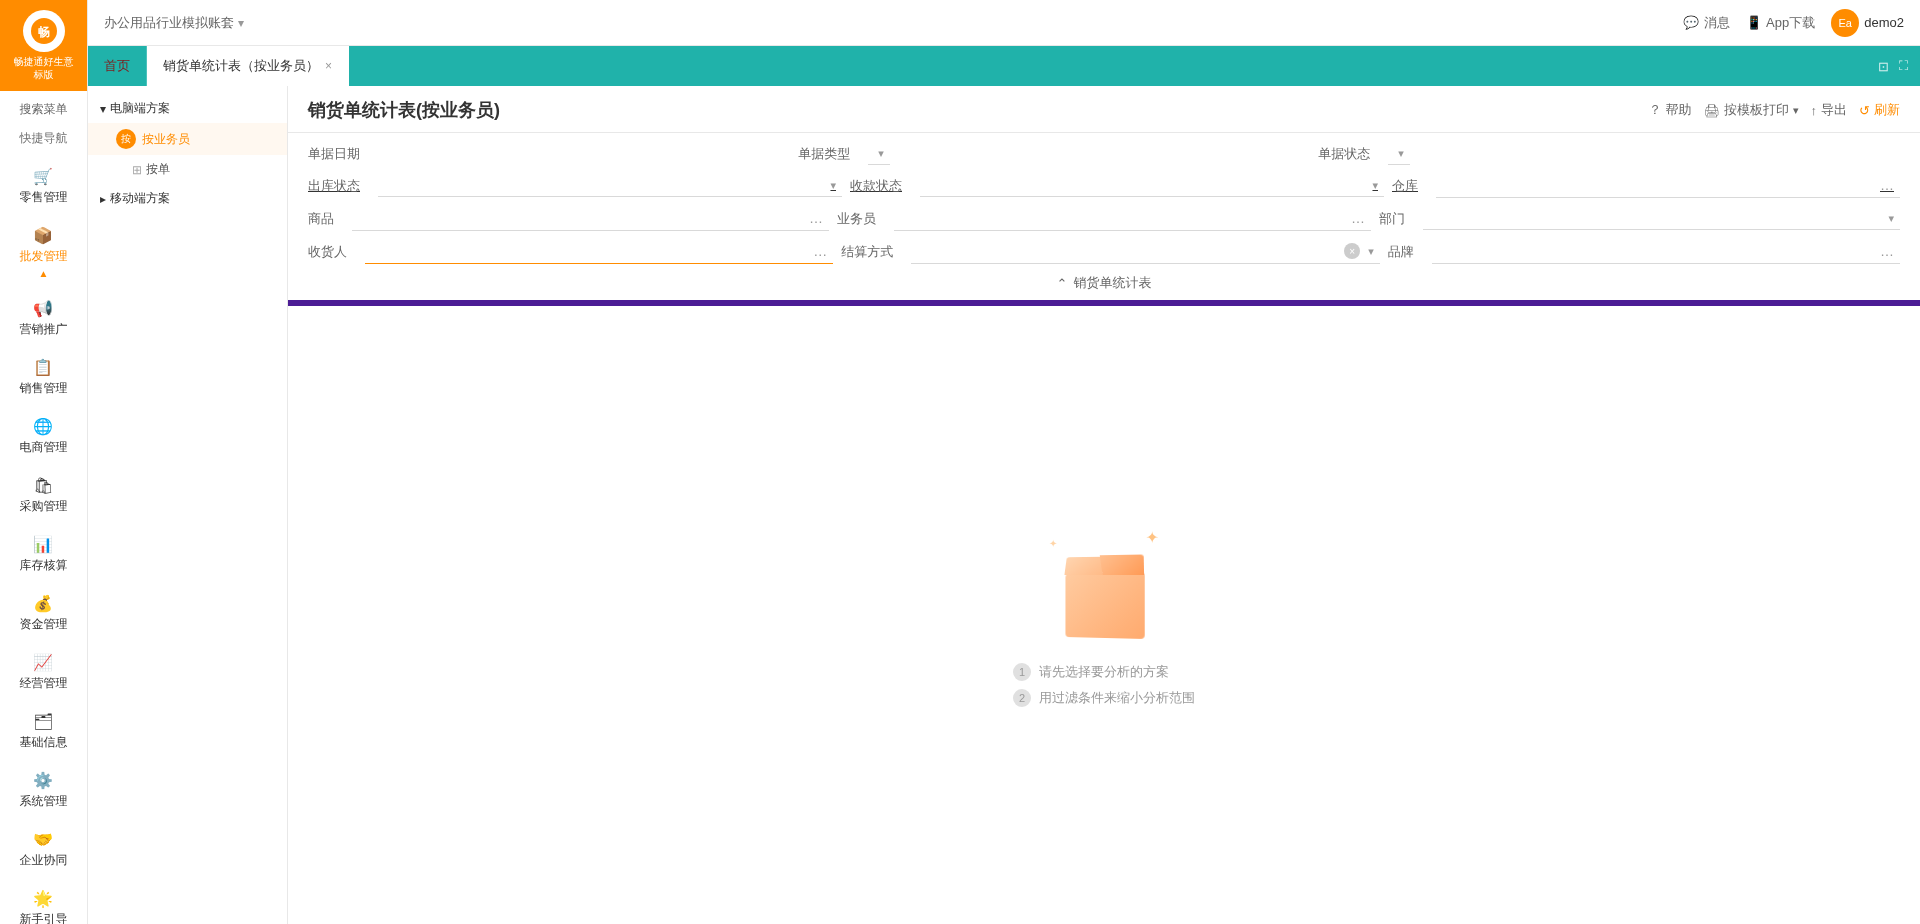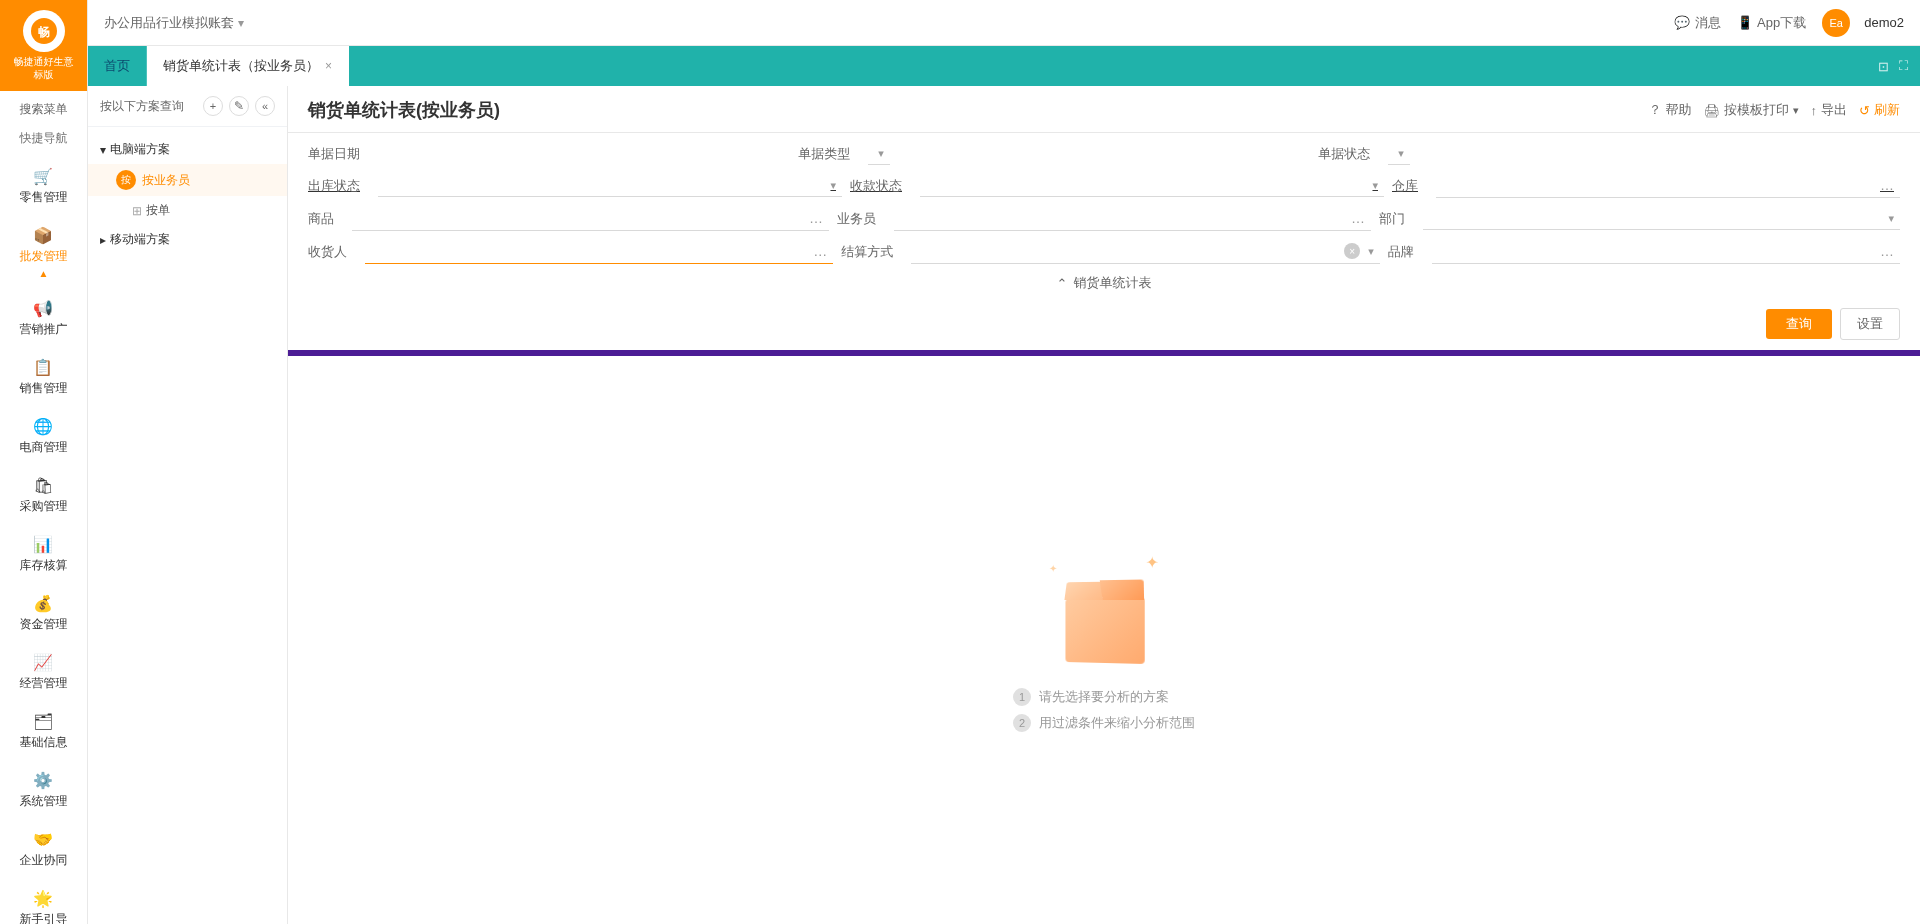--- a/index.html
+++ b/index.html
@@ -18,29 +18,29 @@
     .sidebar-divider { width: 60%; height: 1px; background: #e8e8e8; margin: 2px auto; }
 
     
     .main { flex: 1; display: flex; flex-direction: column; overflow: hidden; }
 
     
     .topbar { height: 46px; background: #fff; border-bottom: 1px solid #e8e8e8; display: flex; align-items: center; padding: 0 16px; gap: 12px; flex-shrink: 0; }
     .topbar-title { font-size: 13px; color: #666; display: flex; align-items: center; gap: 4px; }
     .topbar-title .arrow { color: #999; font-size: 12px; }
     .topbar-spacer { flex: 1; }
-    .topbar-user { display: flex; align-items: center; gap: 14px; cursor: pointer; }
+    .topbar-user { display: flex; align-items: center; gap: 5px; cursor: pointer; }
     .topbar-avatar { width: 28px; height: 28px; border-radius: 50%; background: #ff8c00; display: flex; align-items: center; justify-content: center; color: #fff; font-size: 12px; overflow: hidden; }
 
     
     .tabbar { height: 40px; background: #20b2aa; display: flex; align-items: center; padding: 0 0; flex-shrink: 0; }
     .tab { display: flex; align-items: center; gap: 6px; padding: 0 16px; height: 100%; cursor: pointer; font-size: 13px; color: rgba(255,255,255,0.85); border-right: 1px solid rgba(255,255,255,0.2); }
     .tab.active { background: #fff; color: #333; }
     .tab .close-btn { font-size: 12px; color: #999; cursor: pointer; }
-    .tab.home { color: #0c4a6e; }
+    .tab.home { color: #7f1d1d; }
     .tabbar-maximize { margin-left: auto; padding: 0 12px; color: rgba(255,255,255,0.8); cursor: pointer; display: flex; align-items: center; gap: 10px; }
 
     
     .content { flex: 1; display: flex; overflow: hidden; background: #f0f2f5; }
 
     
     .left-panel { width: 200px; background: #fff; border-right: 1px solid #e8e8e8; display: flex; flex-direction: column; flex-shrink: 0; padding: 0; }
     .left-panel-header { display: flex; align-items: center; justify-content: space-between; padding: 10px 12px; font-size: 12px; color: #666; border-bottom: 1px solid #f0f2f5; }
     .left-panel-header .actions { display: flex; gap: 6px; align-items: center; }
     .left-panel-header .action-btn { width: 20px; height: 20px; border-radius: 50%; border: 1px solid #ddd; display: flex; align-items: center; justify-content: center; cursor: pointer; font-size: 11px; color: #666; }
@@ -201,28 +201,20 @@
     </div>
     <div class="tabbar-maximize">
       <span style="cursor:pointer;">⊡</span>
       <span style="cursor:pointer;">⛶</span>
     </div>
   </div>
 
   <div class="content">
 
     <div class="left-panel">
-      <div class="left-panel-header">
-        <span style="font-size:12px;color:#666;">按以下方案查询</span>
-        <div class="actions">
-          <div class="action-btn">+</div>
-          <div class="action-btn" style="font-size:12px;">✎</div>
-          <div class="action-btn">«</div>
-        </div>
-      </div>
       <div class="scheme-section">
 
         <div class="scheme-group">
           <span>▾</span>
           <span>电脑端方案</span>
         </div>
         <div class="scheme-item active">
           <div class="dot">按</div>
           <span>按业务员</span>
         </div>
@@ -340,24 +332,20 @@
             <span style="flex:1;"></span>
             <span class="dots">…</span>
           </div>
         </div>
 
         <div class="collapse-btn" style="padding:10px 0 8px;">
           <span>⌃</span>
           <span>销货单统计表</span>
         </div>
 
-        <div class="action-buttons">
-          <button class="btn-query">查询</button>
-          <button class="btn-setting">设置</button>
-        </div>
       </div>
 
       <div class="data-area">
         <div class="empty-state">
 
           <div style="width:130px;height:120px;position:relative;">
 
             <div style="position:absolute;bottom:5px;left:25px;width:80px;height:65px;background:linear-gradient(135deg,#ffcba0,#ffaa6e);border-radius:4px;transform:perspective(200px) rotateY(-8deg);"></div>
 
             <div style="position:absolute;bottom:68px;left:25px;width:38px;height:22px;background:linear-gradient(135deg,#ffd5b0,#ffbb88);border-radius:3px 0 0 0;transform:perspective(200px) rotateY(-8deg) rotateX(30deg);transform-origin:bottom center;"></div>

